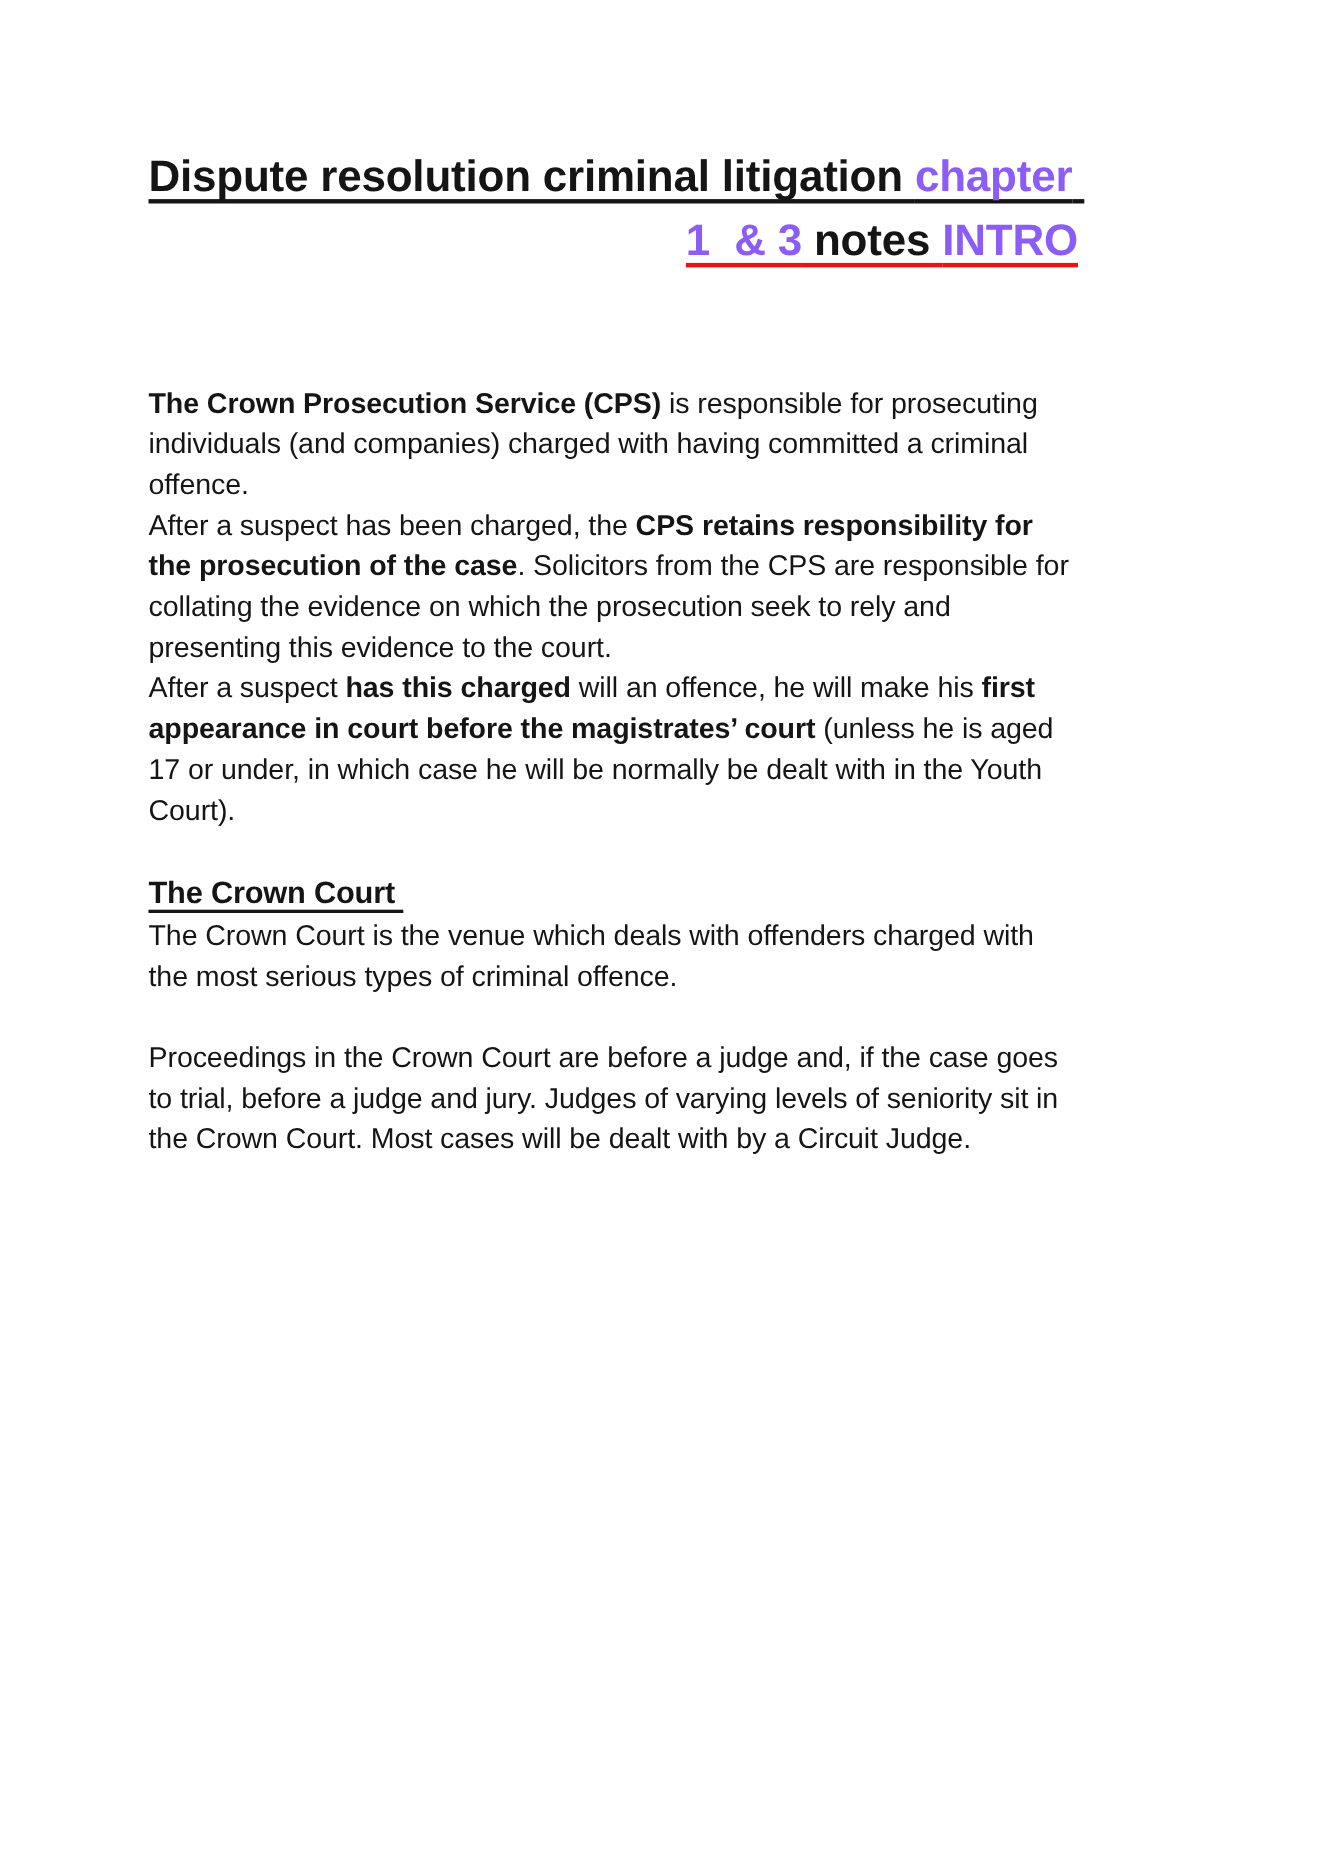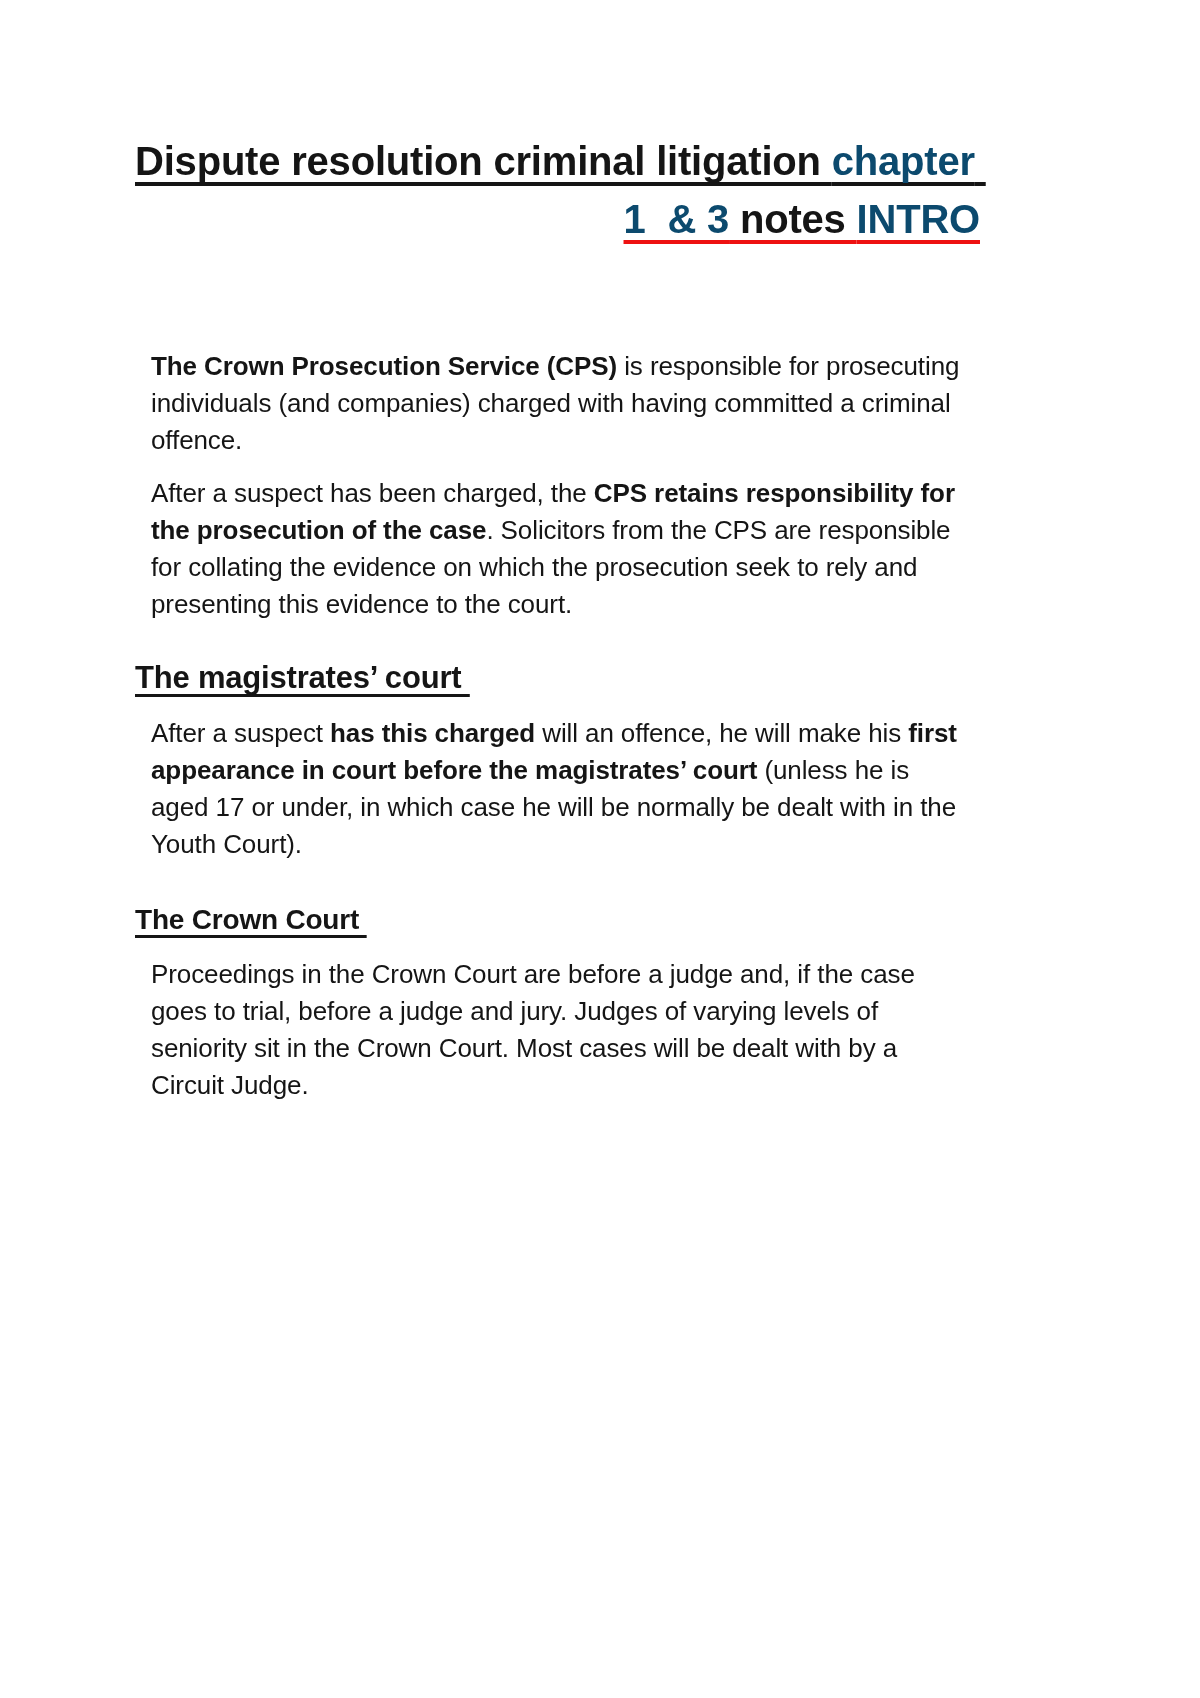--- a/index.html
+++ b/index.html
@@ -13,21 +13,21 @@
     overflow: hidden;
     font-family: "Liberation Sans", sans-serif;
     color: #151515;
   }
   .page {
     padding: 132px 0 0 135px;
     width: 845px;
   }
   .run { white-space: pre-wrap; }
   .b { font-weight: 700; }
-  .red { color: #0c4a6e; margin-top: 21px; }
+  .red { color: #8b5cf6; margin-top: 21px; }
 
   
   h1 {
     margin: 0 0 100px 0;
     font-size: 40px;
     font-weight: 700;
     line-height: 58px;
     letter-spacing: -0.2px;
   }
   .tline {
@@ -51,44 +51,44 @@
   h2 .hu {
     text-decoration: underline;
     text-decoration-thickness: 3px;
     text-underline-offset: 6px;
     text-decoration-skip-ink: none;
     white-space: pre-wrap;
   }
 
   
   p.para {
-    margin: 16px;
+    margin: 0;
     font-size: 26px;
     line-height: 37px;
     letter-spacing: -0.1px;
   }
   p.gap-after { margin-bottom: 37px; }
 </style>
 </head>
 <body>
 
 <div class="page">
 
   <h1>
     <span class="tline black-u"><span class="run">Dispute resolution criminal litigation </span><span class="run red">chapter </span></span>
     <span class="tline red-u"><span class="run red">1  &amp; 3</span><span class="run"> notes </span><span class="run red">INTRO</span></span>
   </h1>
 
   <p class="para"><span class="run b">The Crown Prosecution Service (CPS)</span><span class="run"> is responsible for prosecuting individuals (and companies) charged with having committed a criminal offence.</span></p>
 
   <p class="para"><span class="run">After a suspect has been charged, the </span><span class="run b">CPS retains responsibility for the prosecution of the case</span><span class="run">. Solicitors from the CPS are responsible for collating the evidence on which the prosecution seek to rely and presenting this evidence to the court.</span></p>
 
-  <h2 class="mag"><span class="hu">The magistrates’ court </span></h2>
 
   <p class="para gap-after"><span class="run">After a suspect </span><span class="run b">has this charged</span><span class="run"> will an offence, he will make his </span><span class="run b">first appearance in court before the magistrates’ court</span><span class="run"> (unless he is aged 17 or under, in which case he will be normally be dealt with in the Youth Court).</span></p>
 
 
   <h2 class="crown"><span class="hu">The Crown Court </span></h2>
 
+  <p class="para gap-after"><span class="run">The Crown Court is the venue which deals with offenders charged with the most serious types of criminal offence.</span></p>
 
   <p class="para"><span class="run">Proceedings in the Crown Court are before a judge and, if the case goes to trial, before a judge and jury. Judges of varying levels of seniority sit in the Crown Court. Most cases will be dealt with by a Circuit Judge.</span></p>
 
 </div>
 
 </body></html>

